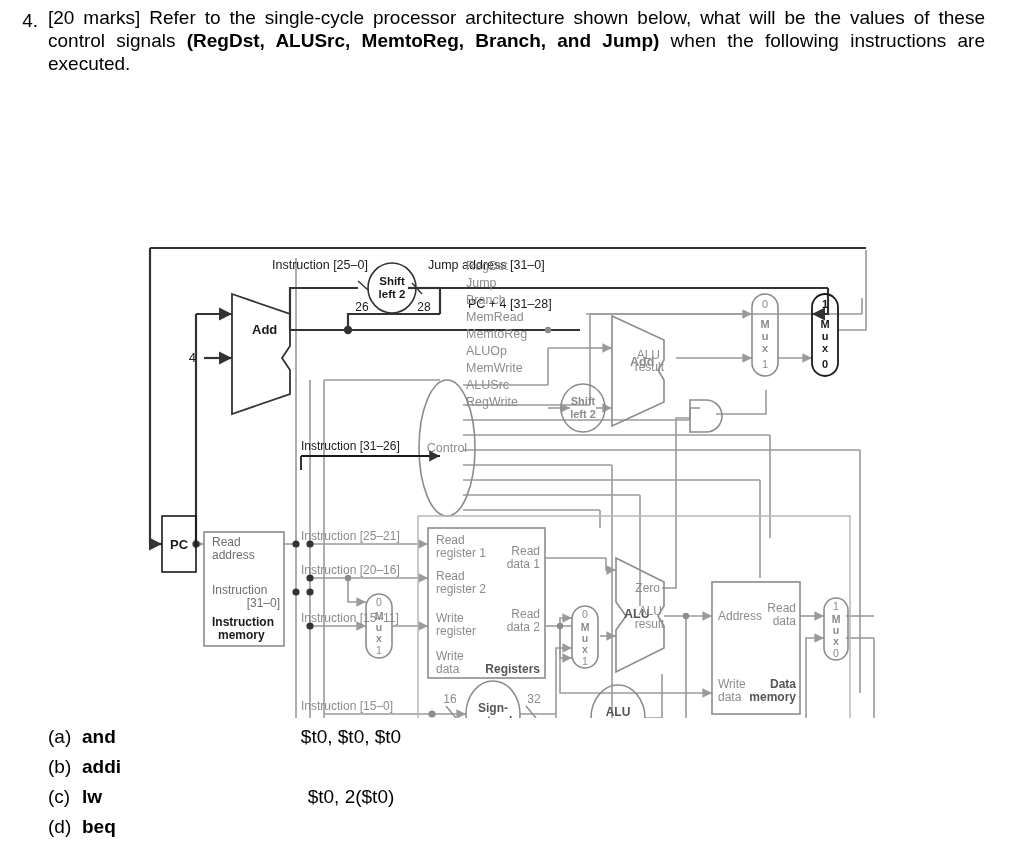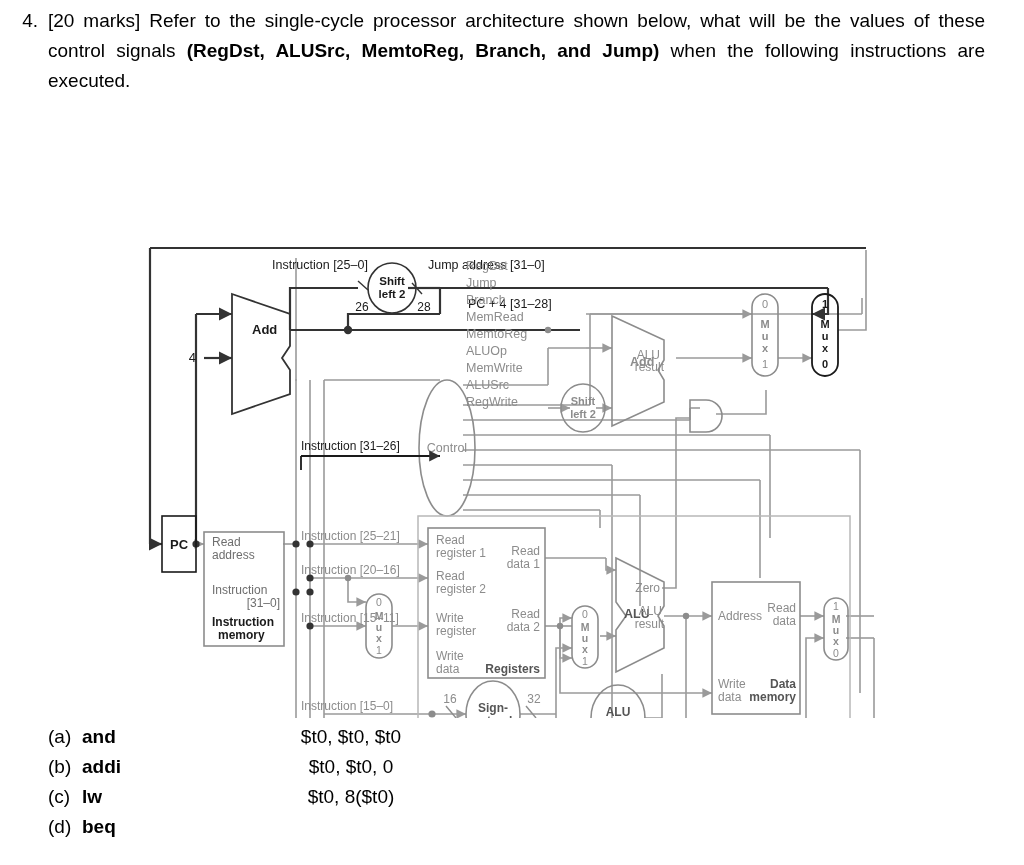--- a/index.html
+++ b/index.html
@@ -27,21 +27,21 @@
     width:38px;
     text-align:right;
     padding-right:10px;
     font-size:19px;
     line-height:30px;
     flex:0 0 auto;
   }
   .q-text{
     width:955px;
     font-size:19px;
-    line-height:30px;
+    line-height:23px;
     text-align:justify;
     padding-right:18px;
     box-sizing:border-box;
   }
   .q-text b{font-weight:bold;}
 
   
   #diagram{
     position:absolute;
     left:0; top:118px;
@@ -401,24 +401,23 @@
 
 <div id="instruction-list">
   <div class="ins-row">
     <div class="ins-label">(a)</div>
     <div class="ins-mnemonic">and</div>
     <div class="ins-operands">$t0, $t0, $t0</div>
   </div>
   <div class="ins-row">
     <div class="ins-label">(b)</div>
     <div class="ins-mnemonic">addi</div>
-    <div class="ins-operands">$t0, $t0, 0</div>
   </div>
   <div class="ins-row">
     <div class="ins-label">(c)</div>
     <div class="ins-mnemonic">lw</div>
-    <div class="ins-operands">$t0, 8($t0)</div>
+    <div class="ins-operands">$t0, 2($t0)</div>
   </div>
   <div class="ins-row">
     <div class="ins-label">(d)</div>
     <div class="ins-mnemonic">beq</div>
   </div>
 </div>
 
 </body></html>

